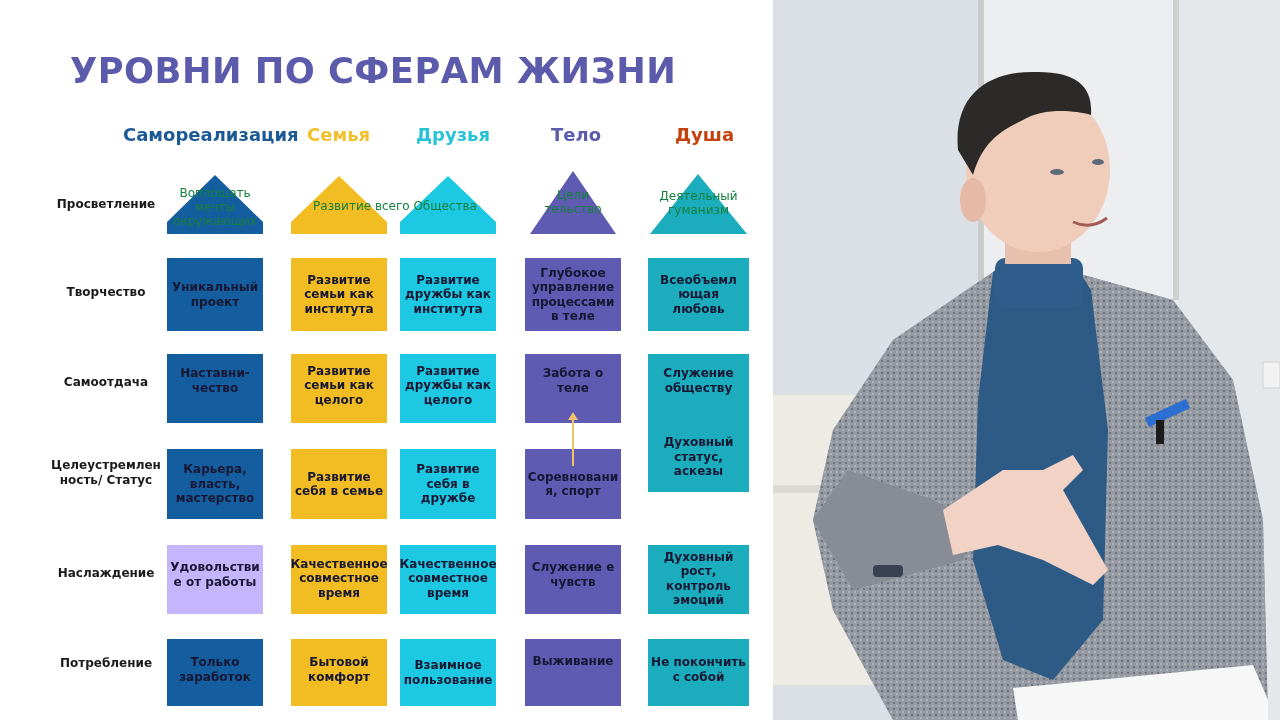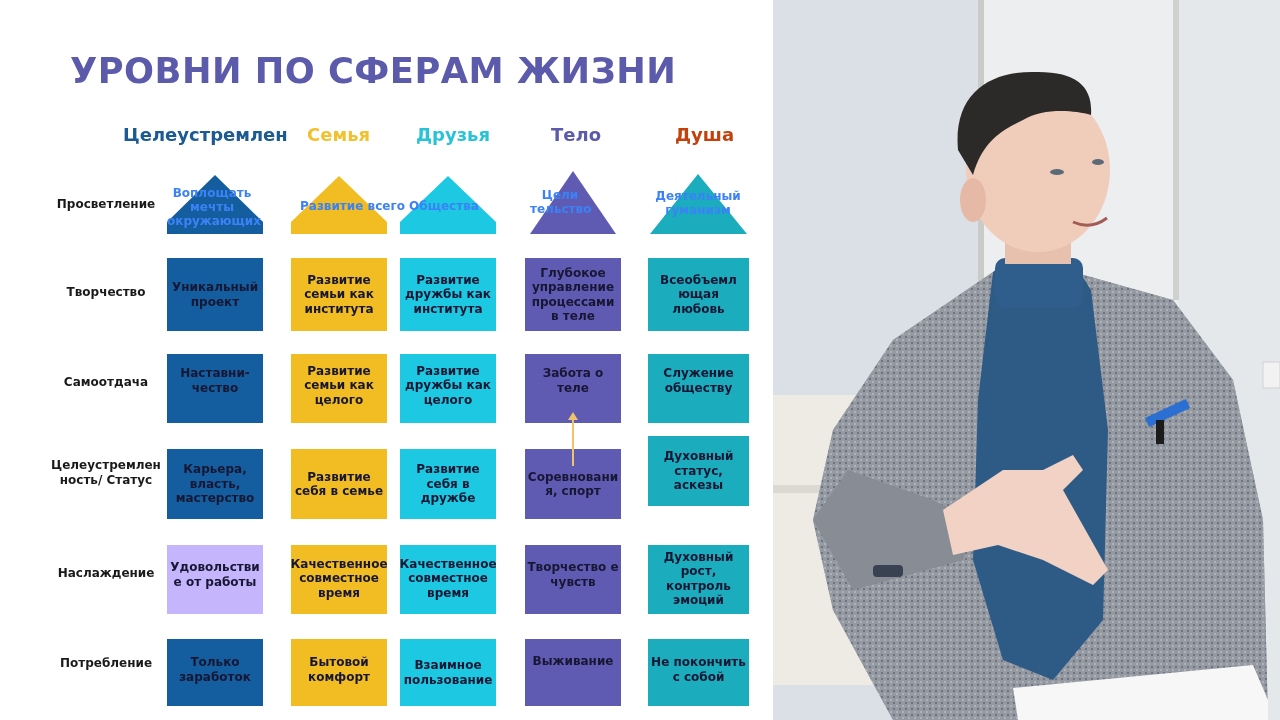--- a/index.html
+++ b/index.html
@@ -30,40 +30,40 @@
   .cell {
     position: absolute;
     display: flex; align-items: center; justify-content: center;
     text-align: center;
     font-size: 12px; font-weight: bold; line-height: 14.5px;
     color: #171733; padding: 2px;
   }
 
   .tri {
     position: absolute;
-    display: flex; align-items: center; 
+    display: flex; align-items: center; justify-content: center;
     text-align: center;
-    font-size: 12px; font-weight: bold; line-height: 14px;
-    color: #3b82f6; 
+    font-size: 12px; font-weight: normal; line-height: 14px;
+    color: #15803d; 
   }
   .tri svg { position: absolute; left: 0; top: 0; }
   .tri span { position: relative; z-index: 1; }
 
   .arrow { position: absolute; left: 572px; top: 412px; width: 4px; height: 54px; }
 
   .video { position: absolute; left: 773px; top: 0; width: 507px; height: 720px; overflow: hidden;
            background: linear-gradient(90deg, #d6dbe2 0%, #e4e8ec 40%, #eef0f2 70%, #e2e6ea 100%); }
 </style>
 </head>
 <body>
 
 <div class="slide">
   <div class="title">УРОВНИ ПО СФЕРАМ ЖИЗНИ</div>
 
-  <div class="col-head" style="left:123px;color:#1b5a94;">Целеустремлен</div>
+  <div class="col-head" style="left:123px;color:#1b5a94;">Самореализация</div>
   <div class="col-head" style="left:307px;color:#f2c12e;">Семья</div>
   <div class="col-head" style="left:416px;color:#29c3d8;">Друзья</div>
   <div class="col-head" style="left:551px;color:#5b5aab;">Тело</div>
   <div class="col-head" style="left:675px;color:#c2410c;">Душа</div>
 
   <div class="row-label" style="top:188px;height:32px;">Просветление</div>
   <div class="row-label" style="top:276px;height:32px;">Творчество</div>
   <div class="row-label" style="top:366px;height:32px;">Самоотдача</div>
   <div class="row-label" style="top:456px;height:34px;width:116px;left:48px;">Целеустремлен ность/ Статус</div>
   <div class="row-label" style="top:557px;height:32px;">Наслаждение</div>
@@ -110,31 +110,31 @@
   <div class="cell" style="left:167px;top:354px;width:96px;height:69px;background:#145ea0;padding-bottom:18px;">Наставни- чество</div>
   <div class="cell" style="left:291px;top:354px;width:96px;height:69px;background:#f2bd22;padding-bottom:8px;">Развитие семьи как целого</div>
   <div class="cell" style="left:400px;top:354px;width:96px;height:69px;background:#1dc9e2;padding-bottom:8px;">Развитие дружбы как целого</div>
   <div class="cell" style="left:525px;top:354px;width:96px;height:69px;background:#5f5bb3;padding-bottom:18px;">Забота о теле</div>
   <div class="cell" style="left:648px;top:354px;width:101px;height:69px;background:#1bacbd;padding-bottom:18px;">Служение обществу</div>
 
   <div class="cell" style="left:167px;top:449px;width:96px;height:70px;background:#145ea0;">Карьера, власть, мастерство</div>
   <div class="cell" style="left:291px;top:449px;width:96px;height:70px;background:#f2bd22;">Развитие себя в семье</div>
   <div class="cell" style="left:400px;top:449px;width:96px;height:70px;background:#1dc9e2;">Развитие себя в дружбе</div>
   <div class="cell" style="left:525px;top:449px;width:96px;height:70px;background:#5f5bb3;">Соревновани я, спорт</div>
-  <div class="cell" style="left:648px;top:436px;width:101px;height:70px;background:#1bacbd;">Духовный статус, аскезы</div>
+  <div class="cell" style="left:648px;top:422px;width:101px;height:70px;background:#1bacbd;">Духовный статус, аскезы</div>
 
   <svg class="arrow" viewBox="0 0 4 54" width="4" height="54" style="left:571px;top:412px;overflow:visible;">
     <line x1="2" y1="54" x2="2" y2="6" stroke="#f0c36a" stroke-width="2"></line>
     <polygon points="-3,8 2,0 7,8" fill="#f0c36a"></polygon>
   </svg>
 
   <div class="cell" style="left:167px;top:545px;width:96px;height:69px;background:#c4b5fd;padding-bottom:12px;">Удовольстви е от работы</div>
   <div class="cell" style="left:291px;top:545px;width:96px;height:69px;background:#f2bd22;padding-bottom:4px;">Качественное совместное время</div>
   <div class="cell" style="left:400px;top:545px;width:96px;height:69px;background:#1dc9e2;padding-bottom:4px;">Качественное совместное время</div>
-  <div class="cell" style="left:525px;top:545px;width:96px;height:69px;background:#5f5bb3;padding-bottom:12px;">Творчество е чувств</div>
+  <div class="cell" style="left:525px;top:545px;width:96px;height:69px;background:#5f5bb3;padding-bottom:12px;">Служение е чувств</div>
   <div class="cell" style="left:648px;top:545px;width:101px;height:69px;background:#1bacbd;padding-bottom:4px;">Духовный рост, контроль эмоций</div>
 
   <div class="cell" style="left:167px;top:639px;width:96px;height:67px;background:#145ea0;padding-bottom:8px;">Только заработок</div>
   <div class="cell" style="left:291px;top:639px;width:96px;height:67px;background:#f2bd22;padding-bottom:8px;">Бытовой комфорт</div>
   <div class="cell" style="left:400px;top:639px;width:96px;height:67px;background:#1dc9e2;">Взаимное пользование</div>
   <div class="cell" style="left:525px;top:639px;width:96px;height:67px;background:#5f5bb3;padding-bottom:24px;">Выживание</div>
   <div class="cell" style="left:648px;top:639px;width:101px;height:67px;background:#1bacbd;padding-bottom:8px;">Не покончить с собой</div>
 </div>
 
 <div class="video">

